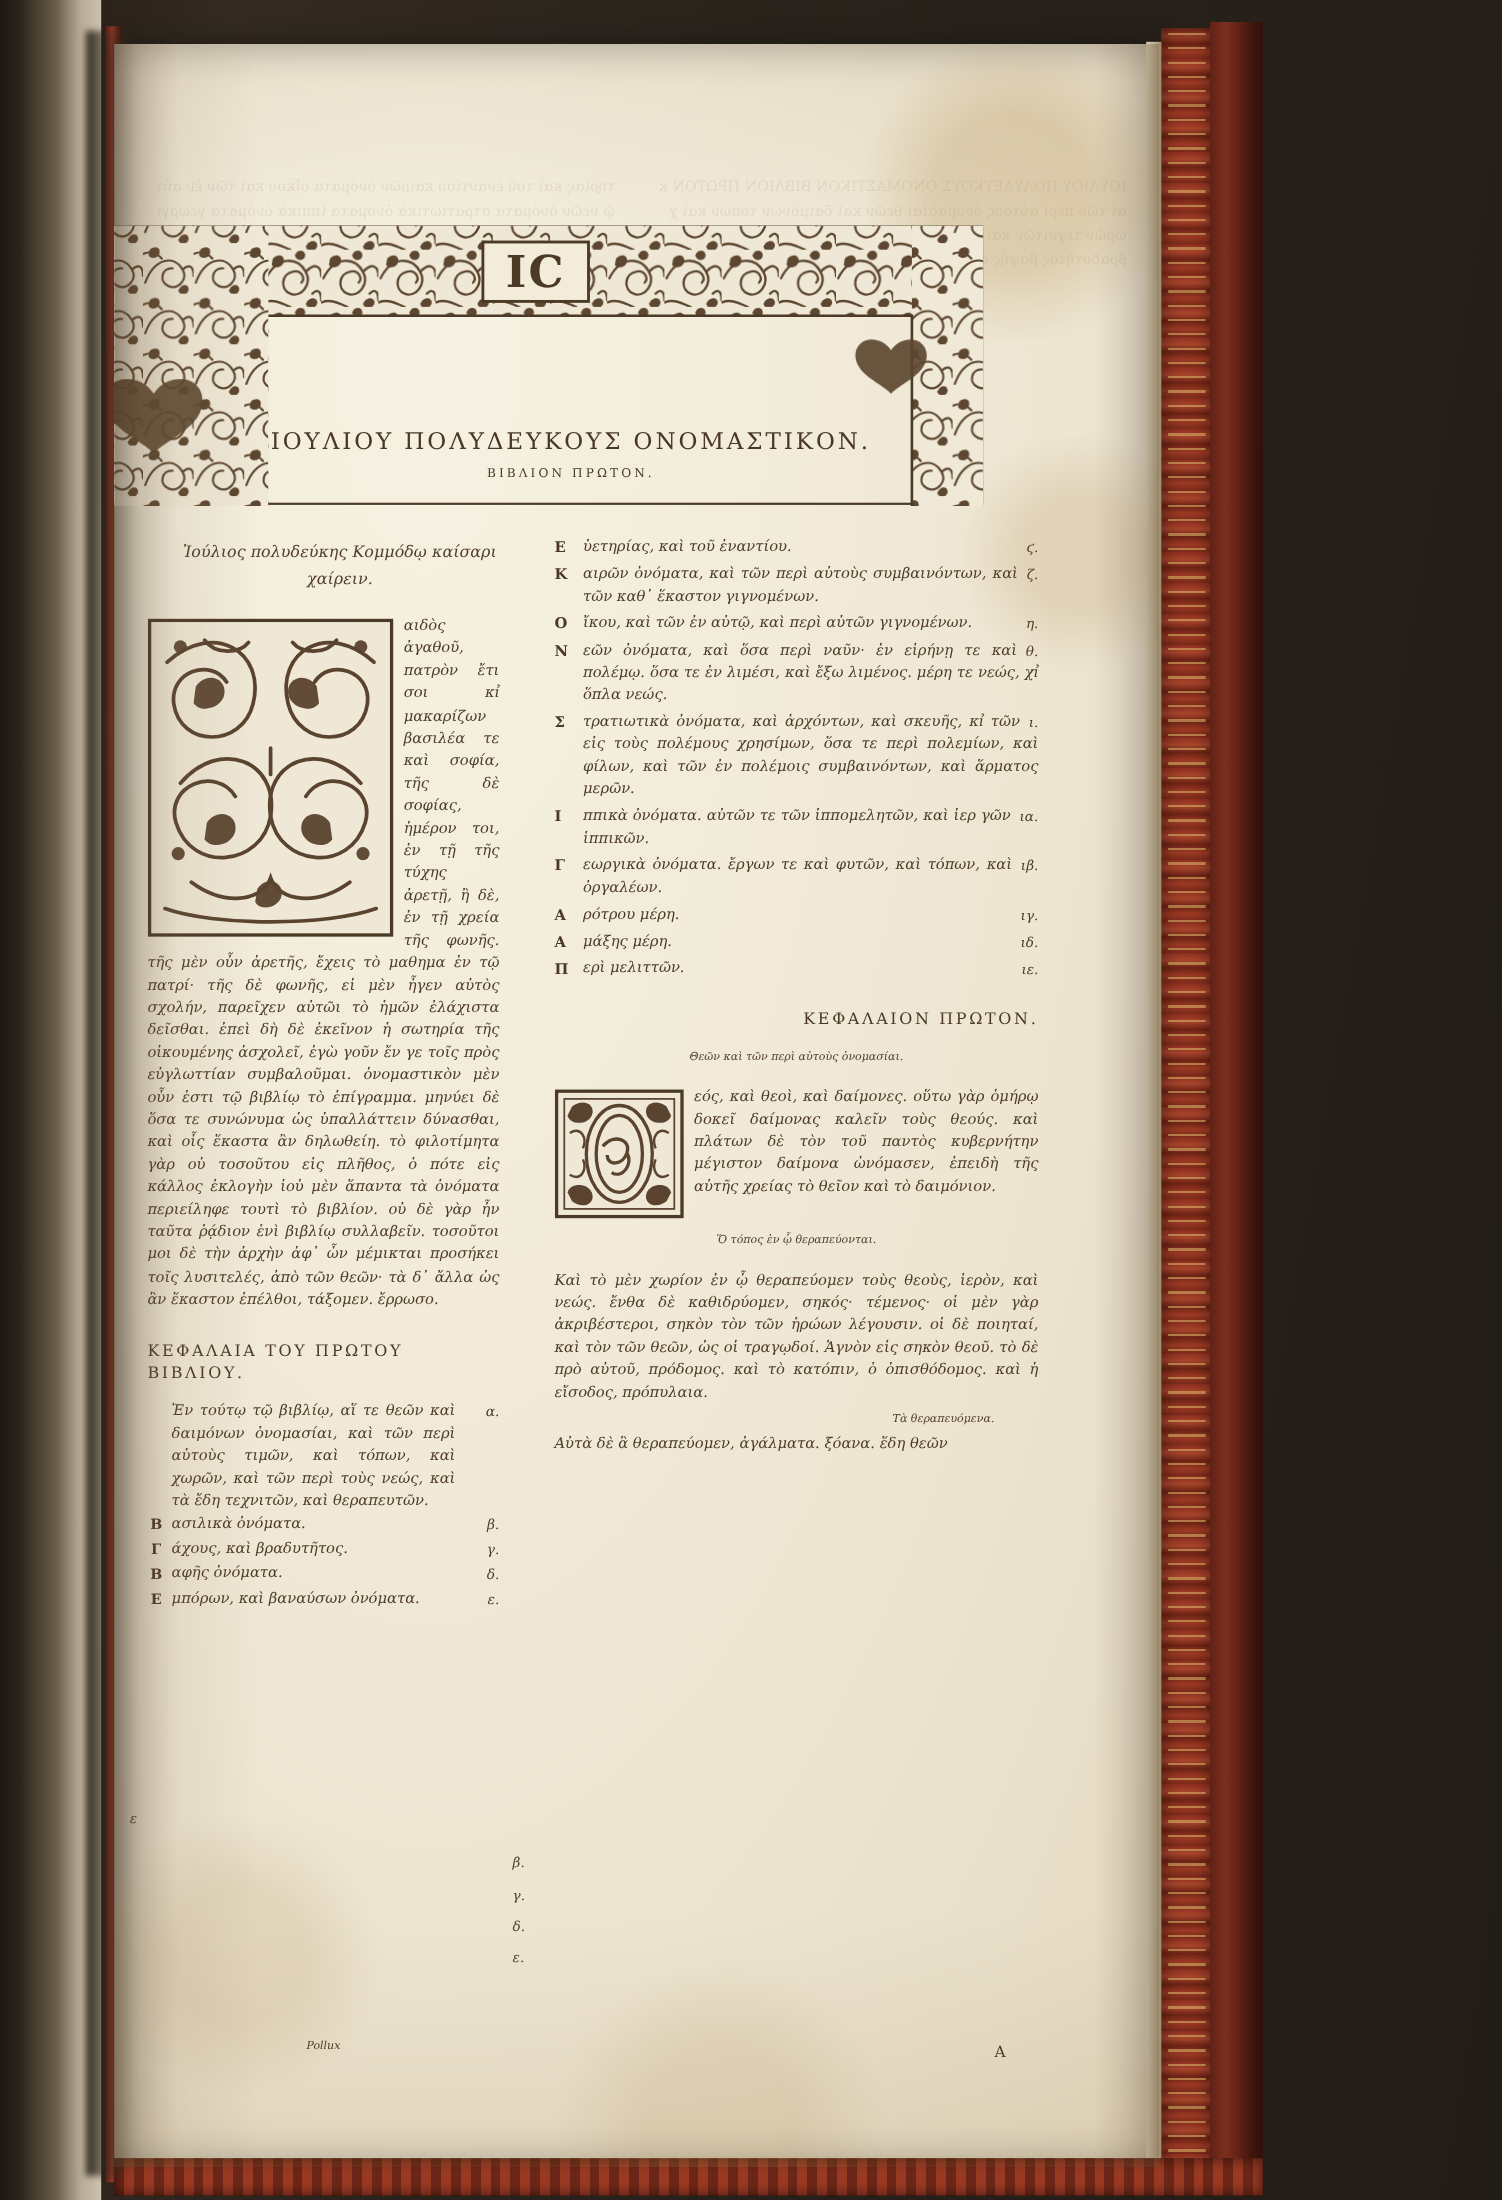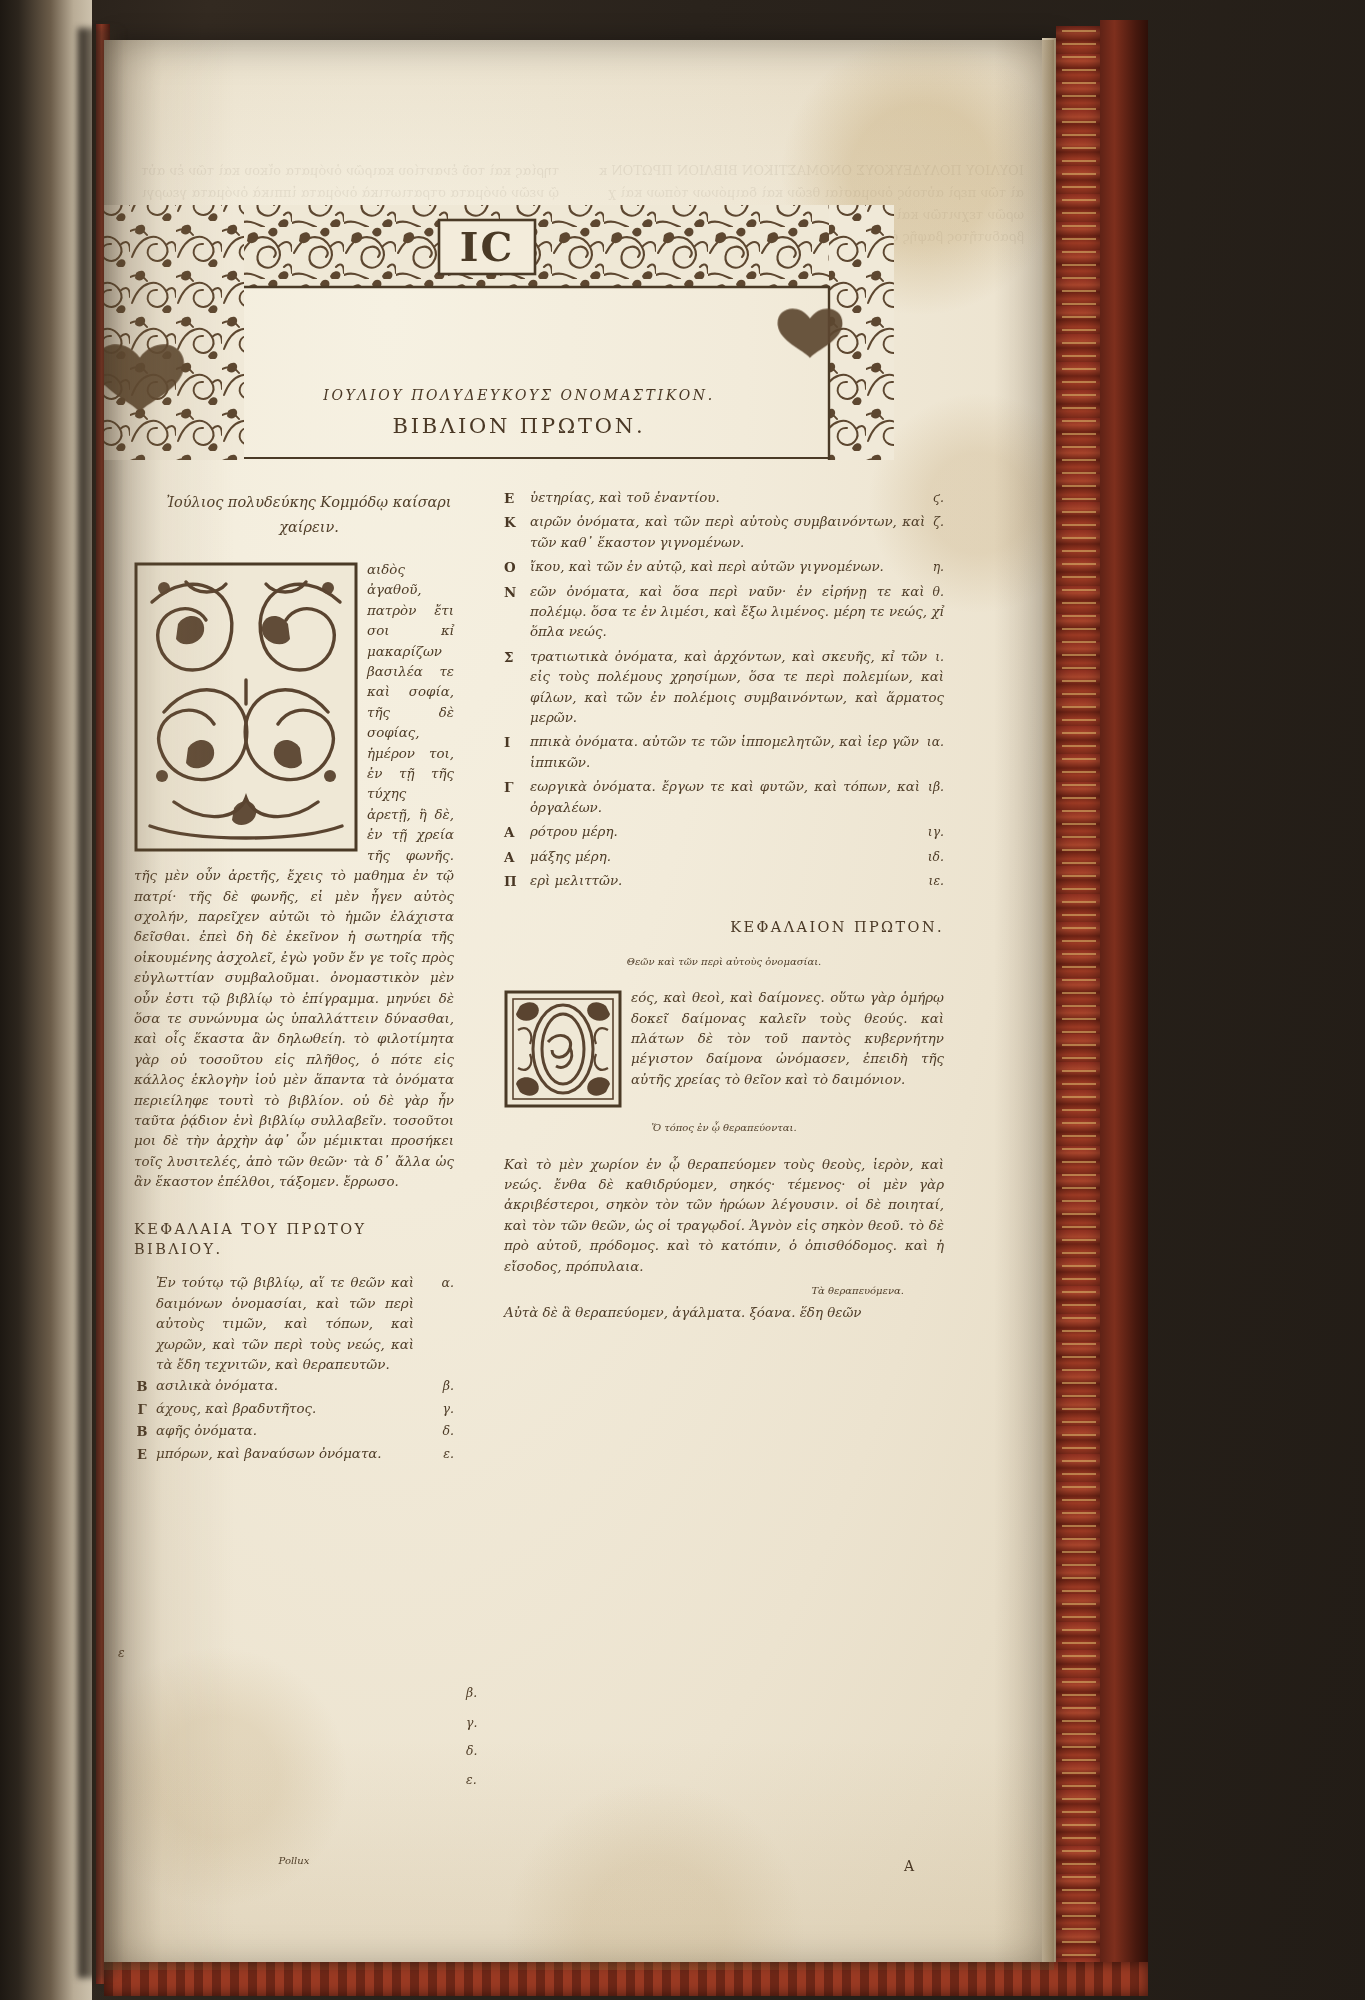--- a/index.html
+++ b/index.html
@@ -66,23 +66,23 @@
   
   .page{position:absolute;left:0;top:0;width:950px;height:1930px;z-index:4;
         color:#4b3a26;}
 
   
   .headpiece{position:absolute;left:-20px;top:135px;width:810px;height:285px;}
   .hp-svg{display:block;width:810px;height:285px;}
 
   .titleblock{position:absolute;left:150px;top:325px;width:530px;height:95px;
      display:flex;flex-direction:column;align-items:center;justify-content:center;}
-  .title-l1{font-family:"DejaVu Serif",serif;font-size:14px;letter-spacing:2.6px;
-     color:#4a3825;white-space:nowrap;font-style:italic;}
-  .title-l2{font-family:"DejaVu Serif",serif;font-size:21px;letter-spacing:2.8px;
+  .title-l1{font-family:"DejaVu Serif",serif;font-size:21px;letter-spacing:2.6px;
+     color:#4a3825;white-space:nowrap;}
+  .title-l2{font-family:"DejaVu Serif",serif;font-size:11px;letter-spacing:2.8px;
      color:#4a3825;margin-top:11px;white-space:nowrap;}
 
   .dedication{position:absolute;left:40px;top:450px;width:330px;text-align:center;
      font-family:"DejaVu Serif",serif;font-style:italic;font-size:14.5px;line-height:25px;
      color:#503e29;}
 
   
   .col{position:absolute;font-family:"DejaVu Serif",serif;font-style:italic;
      font-size:13.4px;line-height:20.4px;color:#4e3c27;text-align:justify;}
   .colL{left:30px;top:520px;width:320px;}

